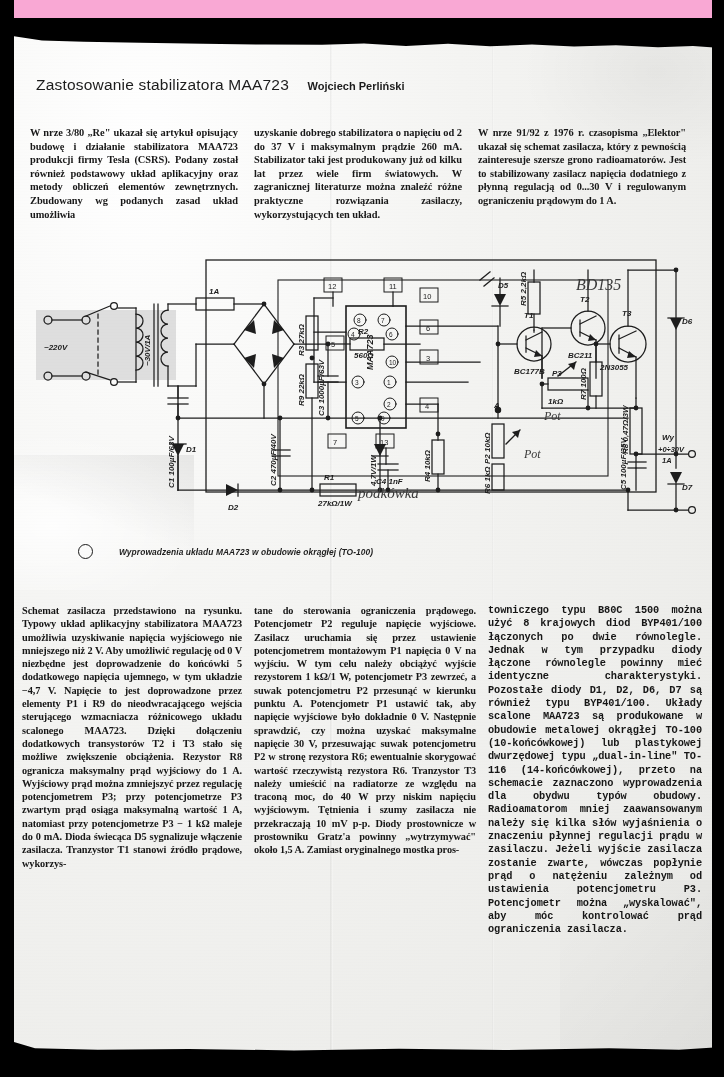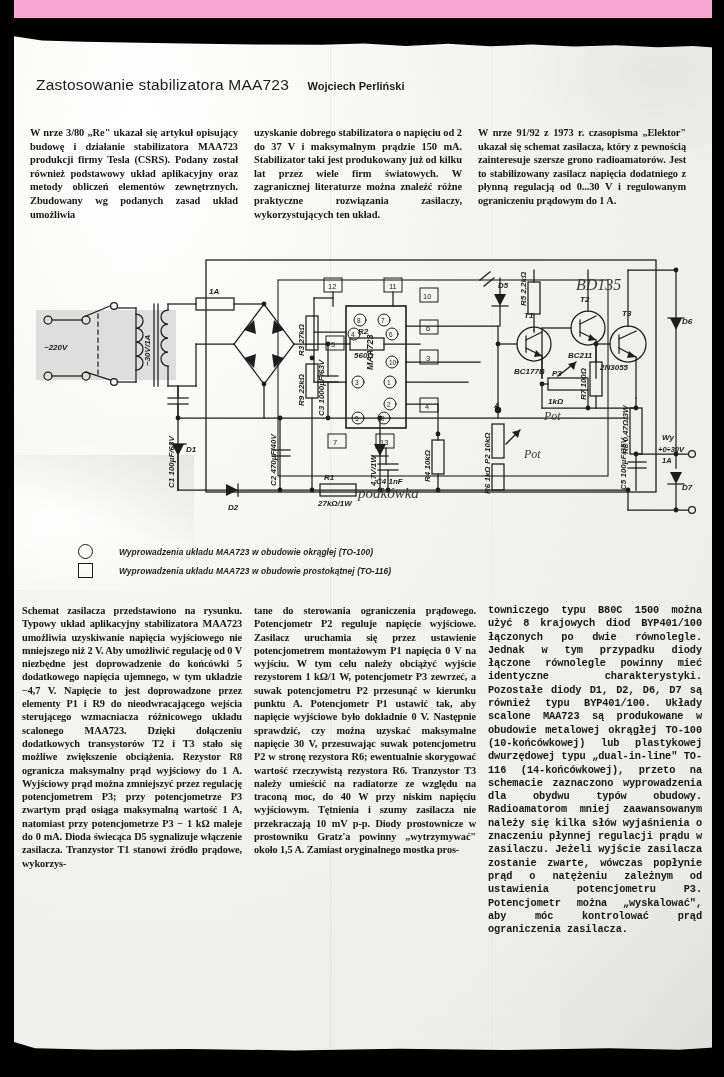--- a/index.html
+++ b/index.html
@@ -110,24 +110,24 @@
   <div id="headline">
     <span>Zastosowanie stabilizatora MAA723</span>
     <span class="author">Wojciech Perliński</span>
   </div>
 
   <div id="intro">
     <div class="col c1">
       <p>W nrze 3/80 „Re" ukazał się artykuł opisujący budowę i działanie stabilizatora MAA723 produkcji firmy Tesla (CSRS). Podany został również podstawowy układ aplikacyjny oraz metody obliczeń elementów zewnętrznych. Zbudowany wg podanych zasad układ umożliwia</p>
     </div>
     <div class="col c2">
-      <p>uzyskanie dobrego stabilizatora o napięciu od 2 do 37 V i maksymalnym prądzie 150 mA. Stabilizator taki jest produkowany już od kilku lat przez wiele firm światowych. W zagranicznej literaturze można znaleźć różne praktyczne rozwiązania zasilaczy, wykorzystujących ten układ.</p>
+      <p>uzyskanie dobrego stabilizatora o napięciu od 2 do 37 V i maksymalnym prądzie 260 mA. Stabilizator taki jest produkowany już od kilku lat przez wiele firm światowych. W zagranicznej literaturze można znaleźć różne praktyczne rozwiązania zasilaczy, wykorzystujących ten układ.</p>
     </div>
     <div class="col c3">
-      <p>W nrze 91/92 z 1973 r. czasopisma „Elektor" ukazał się schemat zasilacza, który z pewnością zainteresuje szersze grono radioamatorów. Jest to stabilizowany zasilacz napięcia dodatniego z płynną regulacją od 0...30 V i regulowanym ograniczeniu prądowym do 1 A.</p>
+      <p>W nrze 91/92 z 1976 r. czasopisma „Elektor" ukazał się schemat zasilacza, który z pewnością zainteresuje szersze grono radioamatorów. Jest to stabilizowany zasilacz napięcia dodatniego z płynną regulacją od 0...30 V i regulowanym ograniczeniu prądowym do 1 A.</p>
     </div>
   </div>
 
   <div id="schematic">
     <svg width="668" height="330" viewBox="0 0 668 330" xmlns="http://www.w3.org/2000/svg">
       <g stroke="#1d1d1d" stroke-width="1.25" fill="none" stroke-linecap="square">
 
         <rect x="178" y="2" width="450" height="232" stroke="#202020" stroke-width="1.3"></rect>
         <rect x="250" y="22" width="330" height="196" stroke="#202020" stroke-width="1.1"></rect>
 
@@ -468,24 +468,20 @@
         <text x="330" y="240" font-size="15">podkówka</text>
       </g>
     </svg>
   </div>
 
   <div id="legend">
     <div class="row">
       <span class="sym circle"></span>
       <span class="txt">Wyprowadzenia układu MAA723 w obudowie okrągłej (TO-100)</span>
     </div>
-    <div class="row">
-      <span class="sym"></span>
-      <span class="txt">Wyprowadzenia układu MAA723 w obudowie prostokątnej (TO-116)</span>
-    </div>
   </div>
 
   <div id="body-cols">
     <div class="col left">
       <p>Schemat zasilacza przedstawiono na rysunku. Typowy układ aplikacyjny stabilizatora MAA723 umożliwia uzyskiwanie napięcia wyjściowego nie mniejszego niż 2 V. Aby umożliwić regulację od 0 V niezbędne jest doprowadzenie do końcówki 5 dodatkowego napięcia ujemnego, w tym układzie −4,7 V. Napięcie to jest doprowadzone przez elementy P1 i R9 do nieodwracającego wejścia sterującego wzmacniacza różnicowego układu scalonego MAA723. Dzięki dołączeniu dodatkowych transystorów T2 i T3 stało się możliwe zwiększenie obciążenia. Rezystor R8 ogranicza maksymalny prąd wyjściowy do 1 A. Wyjściowy prąd można zmniejszyć przez regulację potencjometrem P3; przy potencjometrze P3 zwartym prąd osiąga maksymalną wartość 1 A, natomiast przy potencjometrze P3 − 1 kΩ maleje do 0 mA. Dioda świecąca D5 sygnalizuje włączenie zasilacza. Tranzystor T1 stanowi źródło prądowe, wykorzys-</p>
     </div>
     <div class="col mid">
       <p>tane do sterowania ograniczenia prądowego. Potencjometr P2 reguluje napięcie wyjściowe. Zasilacz uruchamia się przez ustawienie potencjometrem montażowym P1 napięcia 0 V na wyjściu. W tym celu należy obciążyć wyjście rezystorem 1 kΩ/1 W, potencjometr P3 zewrzeć, a suwak potencjometru P2 przesunąć w kierunku punktu A. Potencjometr P1 ustawić tak, aby napięcie wyjściowe było dokładnie 0 V. Następnie sprawdzić, czy można uzyskać maksymalne napięcie 30 V, przesuwając suwak potencjometru P2 w stronę rezystora R6; ewentualnie skorygować wartość rzeczywistą rezystora R6. Tranzystor T3 należy umieścić na radiatorze ze względu na traconą moc, do 40 W przy niskim napięciu wyjściowym. Tętnienia i szumy zasilacza nie przekraczają 10 mV p-p. Diody prostownicze w prostowniku Gratz'a powinny „wytrzymywać" około 1,5 A. Zamiast oryginalnego mostka pros-</p>
     </div>
     <div class="col right">

